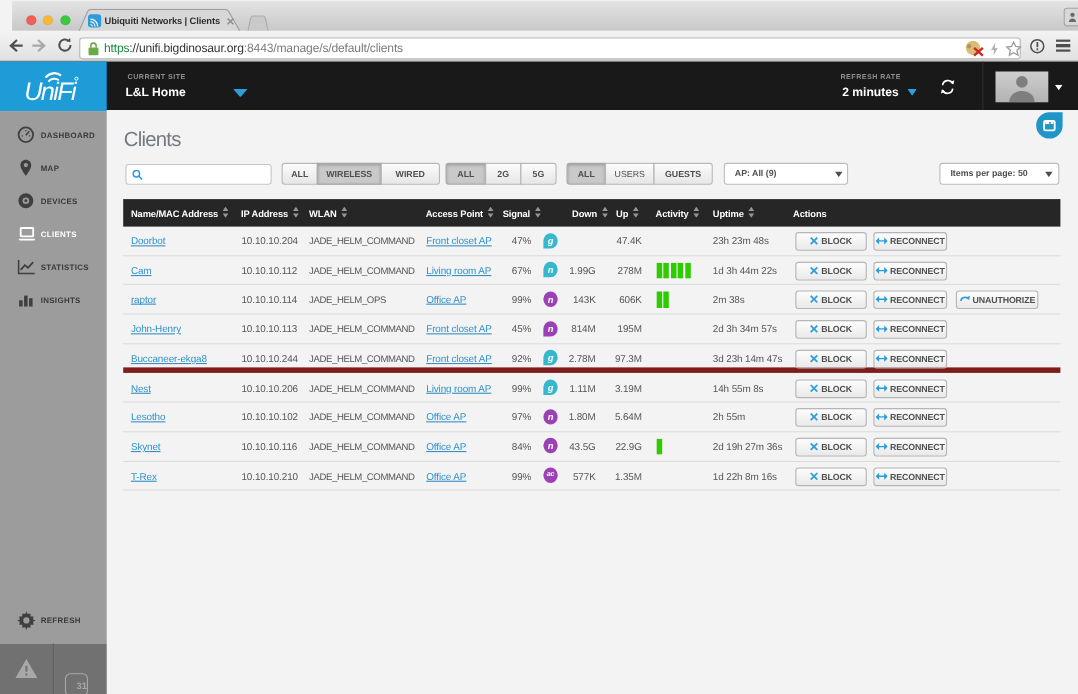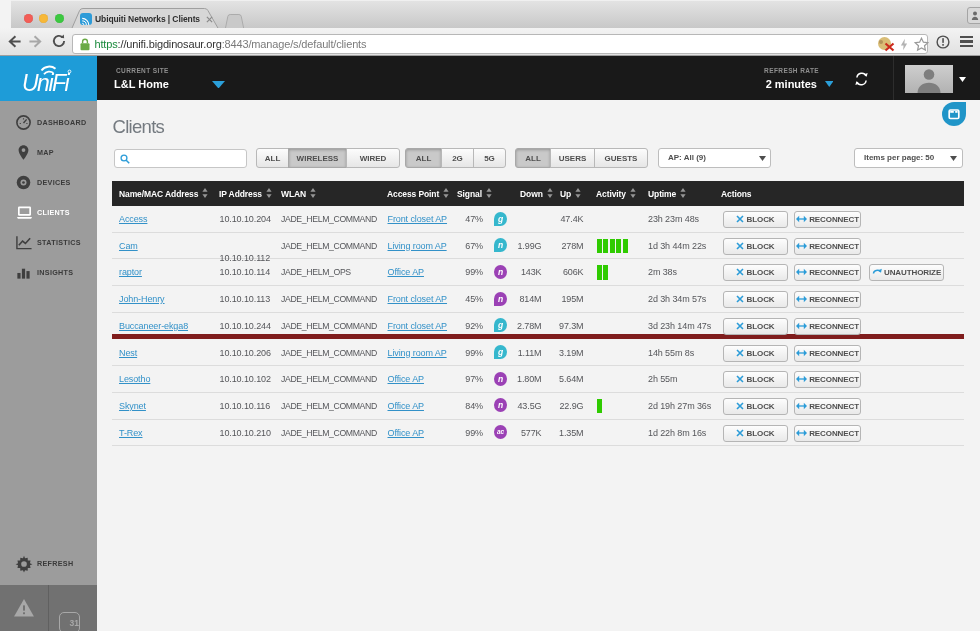--- a/index.html
+++ b/index.html
@@ -199,21 +199,21 @@
       <span style="position:absolute;left:32px;top:0;width:59px;height:20px;background:#c9c9c9;box-shadow:inset 0 1px 3px rgba(0,0,0,0.25);border:1px solid #a8a8a8;text-align:center;line-height:20px;font-size:8px;font-weight:bold;color:#4e4e4e">WIRELESS</span>
       <span style="position:absolute;left:90px;top:0;width:54px;height:20px;background:linear-gradient(#fcfcfc,#e6e6e6);border:1px solid #b8b8b8;border-radius:0 3px 3px 0;text-align:center;line-height:20px;font-size:8px;font-weight:bold;color:#4e4e4e">WIRED</span>
     </div>
     <div style="position:absolute;left:308px;top:0;width:101px;height:20px">
       <span style="position:absolute;left:0px;top:0;width:37px;height:20px;background:#c9c9c9;box-shadow:inset 0 1px 3px rgba(0,0,0,0.25);border:1px solid #a8a8a8;border-radius:3px 0 0 3px;text-align:center;line-height:20px;font-size:8px;font-weight:bold;color:#4e4e4e">ALL</span>
       <span style="position:absolute;left:36px;top:0;width:33px;height:20px;background:linear-gradient(#fcfcfc,#e6e6e6);border:1px solid #b8b8b8;text-align:center;line-height:20px;font-size:8px;font-weight:bold;color:#4e4e4e">2G</span>
       <span style="position:absolute;left:68px;top:0;width:33px;height:20px;background:linear-gradient(#fcfcfc,#e6e6e6);border:1px solid #b8b8b8;border-radius:0 3px 3px 0;text-align:center;line-height:20px;font-size:8px;font-weight:bold;color:#4e4e4e">5G</span>
     </div>
     <div style="position:absolute;left:418px;top:0;width:133px;height:20px">
       <span style="position:absolute;left:0px;top:0;width:36px;height:20px;background:#c9c9c9;box-shadow:inset 0 1px 3px rgba(0,0,0,0.25);border:1px solid #a8a8a8;border-radius:3px 0 0 3px;text-align:center;line-height:20px;font-size:8px;font-weight:bold;color:#4e4e4e">ALL</span>
-      <span style="position:absolute;left:35px;top:0;width:45px;height:20px;background:linear-gradient(#fcfcfc,#e6e6e6);border:1px solid #b8b8b8;text-align:center;line-height:20px;font-size:8px;font-weight:bold;color:#4e4e4e">USERS</span>
+      <span style="position:absolute;left:35px;top:0;width:45px;height:20px;background:linear-gradient(#fcfcfc,#e6e6e6);border:1px solid #b8b8b8;text-align:center;line-height:20px;font-size:8px;font-weight:normal;color:#4e4e4e">USERS</span>
       <span style="position:absolute;left:79px;top:0;width:54px;height:20px;background:linear-gradient(#fcfcfc,#e6e6e6);border:1px solid #b8b8b8;border-radius:0 3px 3px 0;text-align:center;line-height:20px;font-size:8px;font-weight:bold;color:#4e4e4e">GUESTS</span>
     </div>
 
   <div class="abs" style="left:561px;top:0.5px;width:113px;height:19.5px;background:#fff;border:1px solid #bdbdbd;border-radius:3px">
     <span class="abs" style="left:9px;top:0;line-height:18px;font-size:8px;font-weight:bold;color:#4e4e4e">AP: All (9)</span>
     <svg class="abs" style="left:100px;top:7px" width="7" height="5" viewBox="0 0 7 5">
         <path d="M0 0h7L3.5 5z" fill="#4e4e4e"></path>
       </svg>
   </div>
 
@@ -258,40 +258,40 @@
         <path d="M3 0L5.6 3.8H0.4z" fill="#969696"></path>
         <path d="M3 10L0.4 6.2H5.6z" fill="#969696"></path>
       </svg></div>
     <div style="position:absolute;left:536px;top:0;height:25px;line-height:26px;font-size:8.5px;font-weight:bold;letter-spacing:-0.1px;color:#fff;white-space:nowrap">Uptime<svg width="6" height="10" viewBox="0 0 6 10" style="vertical-align:-1px;margin-left:4px">
         <path d="M3 0L5.6 3.8H0.4z" fill="#969696"></path>
         <path d="M3 10L0.4 6.2H5.6z" fill="#969696"></path>
       </svg></div>
     <div style="position:absolute;left:609px;top:0;height:25px;line-height:26px;font-size:8.5px;font-weight:bold;letter-spacing:-0.1px;color:#fff;white-space:nowrap">Actions</div>
 </div>
 <div style="position:absolute;left:112px;top:206.0px;width:852px;height:26.7px;border-bottom:1px solid #dcdcdc;font-size:9px;letter-spacing:-0.1px;color:#55565a;line-height:26.7px">
-    <a style="position:absolute;left:7px;top:0;color:#3291c8;text-decoration:underline">Access</a>
+    <a style="position:absolute;left:7px;top:0;color:#3291c8;text-decoration:underline">Doorbot</a>
     <span style="position:absolute;left:107.5px;top:0">10.10.10.204</span>
     <span style="position:absolute;left:169px;top:0;font-size:8.7px;letter-spacing:-0.35px">JADE_HELM_COMMAND</span>
     <a style="position:absolute;left:275.5px;top:0;color:#3291c8;text-decoration:underline">Front closet AP</a>
     <span style="position:absolute;left:331px;top:0;width:40px;text-align:right">47%</span>
     <span style="position:absolute;left:382px;top:5.5px;width:13px;height:14px;background:#35b7cd;border-radius:50% 50% 50% 0;color:#fff;font-style:italic;font-weight:bold;font-size:8.5px;text-align:center;line-height:14px">g</span>
     <span style="position:absolute;left:422px;top:0;width:49.5px;text-align:right">47.4K</span>
     <span style="position:absolute;left:536px;top:0">23h 23m 48s</span>
     <span style="position:absolute;left:611px;top:5px;width:65px;height:17px;background:linear-gradient(#fdfdfd,#e9e9e9);border:1px solid #b5b5b5;border-radius:3px;text-align:center;line-height:15px;letter-spacing:-0.1px;font-size:8px;font-weight:bold;color:#4f4f4f;white-space:nowrap"><svg width="8" height="8" viewBox="0 0 8 8" style="vertical-align:-1px">
         <path d="M1 1l6 6M7 1L1 7" stroke="#2b9cd8" stroke-width="1.6"></path>
       </svg> BLOCK</span>
     <span style="position:absolute;left:682px;top:5px;width:67px;height:17px;background:linear-gradient(#fdfdfd,#e9e9e9);border:1px solid #b5b5b5;border-radius:3px;text-align:center;line-height:15px;letter-spacing:-0.1px;font-size:8px;font-weight:bold;color:#4f4f4f;white-space:nowrap"><svg width="11" height="8" viewBox="0 0 11 8" style="vertical-align:-1px">
         <path d="M2.5 4h6" stroke="#2b9cd8" stroke-width="1.3"></path>
         <path d="M3.2 0.8L0 4l3.2 3.2z" fill="#2b9cd8"></path>
         <path d="M7.8 0.8L11 4 7.8 7.2z" fill="#2b9cd8"></path>
       </svg> RECONNECT</span>
   </div>
 <div style="position:absolute;left:112px;top:232.7px;width:852px;height:26.7px;border-bottom:1px solid #dcdcdc;font-size:9px;letter-spacing:-0.1px;color:#55565a;line-height:26.7px">
     <a style="position:absolute;left:7px;top:0;color:#3291c8;text-decoration:underline">Cam</a>
-    <span style="position:absolute;left:107.5px;top:12px">10.10.10.112</span>
+    <span style="position:absolute;left:107.5px;top:0">10.10.10.112</span>
     <span style="position:absolute;left:169px;top:0;font-size:8.7px;letter-spacing:-0.35px">JADE_HELM_COMMAND</span>
     <a style="position:absolute;left:275.5px;top:0;color:#3291c8;text-decoration:underline">Living room AP</a>
     <span style="position:absolute;left:331px;top:0;width:40px;text-align:right">67%</span>
     <span style="position:absolute;left:382px;top:5.5px;width:13px;height:14px;background:#35b7cd;border-radius:50% 50% 50% 0;color:#fff;font-style:italic;font-weight:bold;font-size:8.5px;text-align:center;line-height:14px">n</span>
     <span style="position:absolute;left:380px;top:0;width:49.5px;text-align:right">1.99G</span>
     <span style="position:absolute;left:422px;top:0;width:49.5px;text-align:right">278M</span>
     <span style="position:absolute;left:484.5px;top:6px;width:5.4px;height:14.5px;background:#2fcb00"></span>
     <span style="position:absolute;left:491.0px;top:6px;width:5.4px;height:14.5px;background:#2fcb00"></span>
     <span style="position:absolute;left:497.5px;top:6px;width:5.4px;height:14.5px;background:#2fcb00"></span>
     <span style="position:absolute;left:504.0px;top:6px;width:5.4px;height:14.5px;background:#2fcb00"></span>

